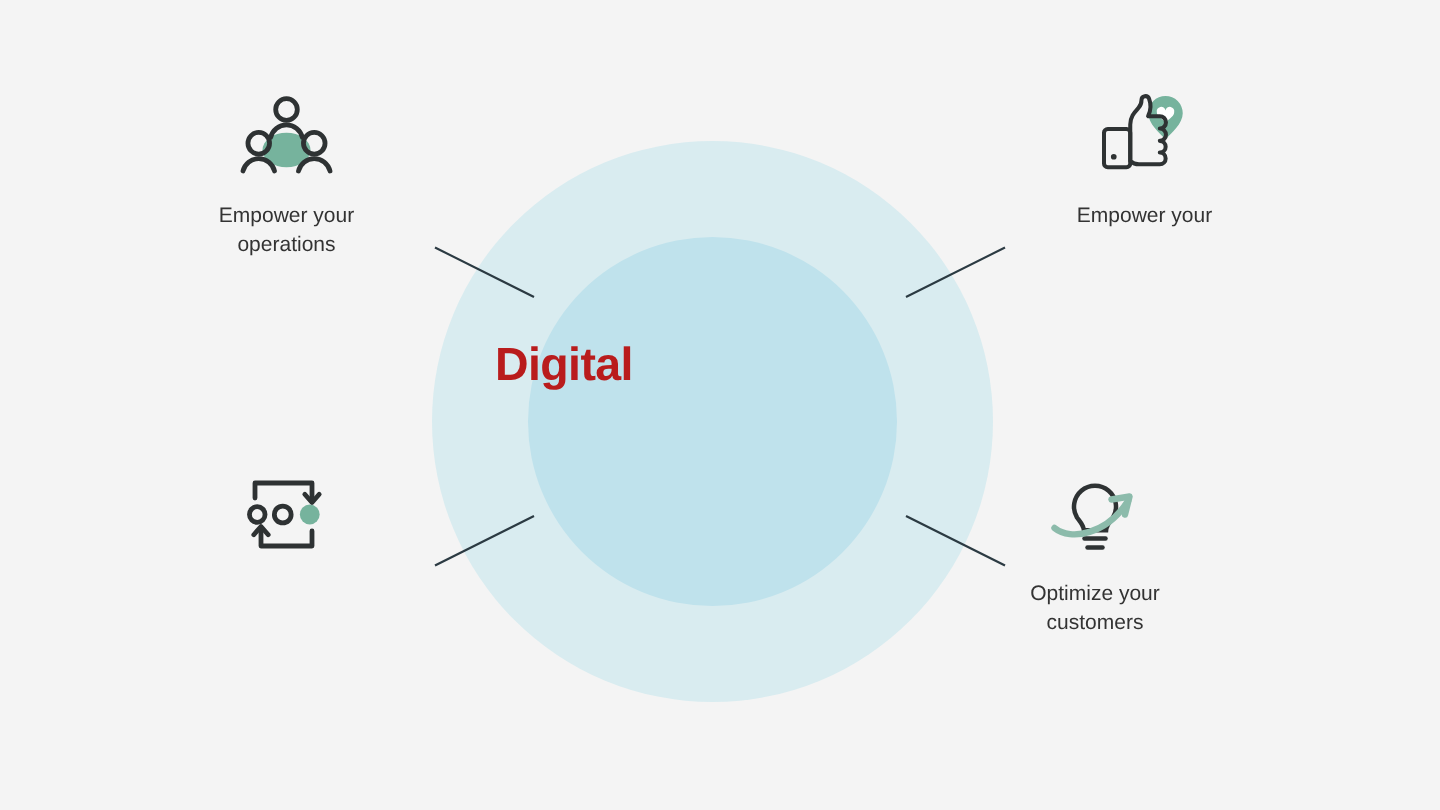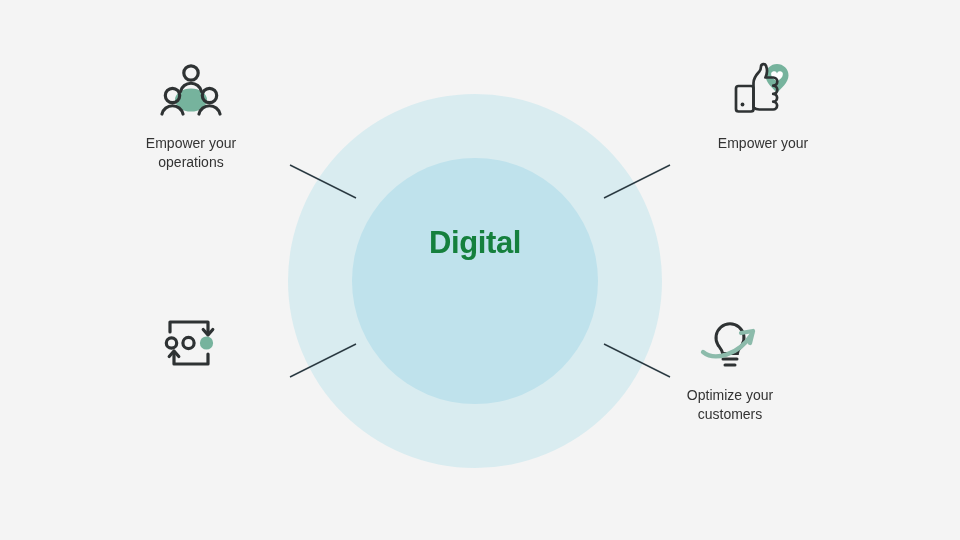--- a/index.html
+++ b/index.html
@@ -38,22 +38,22 @@
     height: 246px;
     border-radius: 50%;
     background: #bfe2ec;
   }
 
   .center-label {
     position: absolute;
     left: 330px;
     top: 225px;
     width: 290px;
-    text-align: center;
-    color: #15803d;
+    text-align: left;
+    color: #b91c1c;
     font-size: 31px;
     font-weight: bold;
     line-height: 1.18;
     letter-spacing: -0.4px;
   }
   .center-label .l1 { display: block; }
   .center-label .l2 { display: block; }
 
   
   .connectors {

